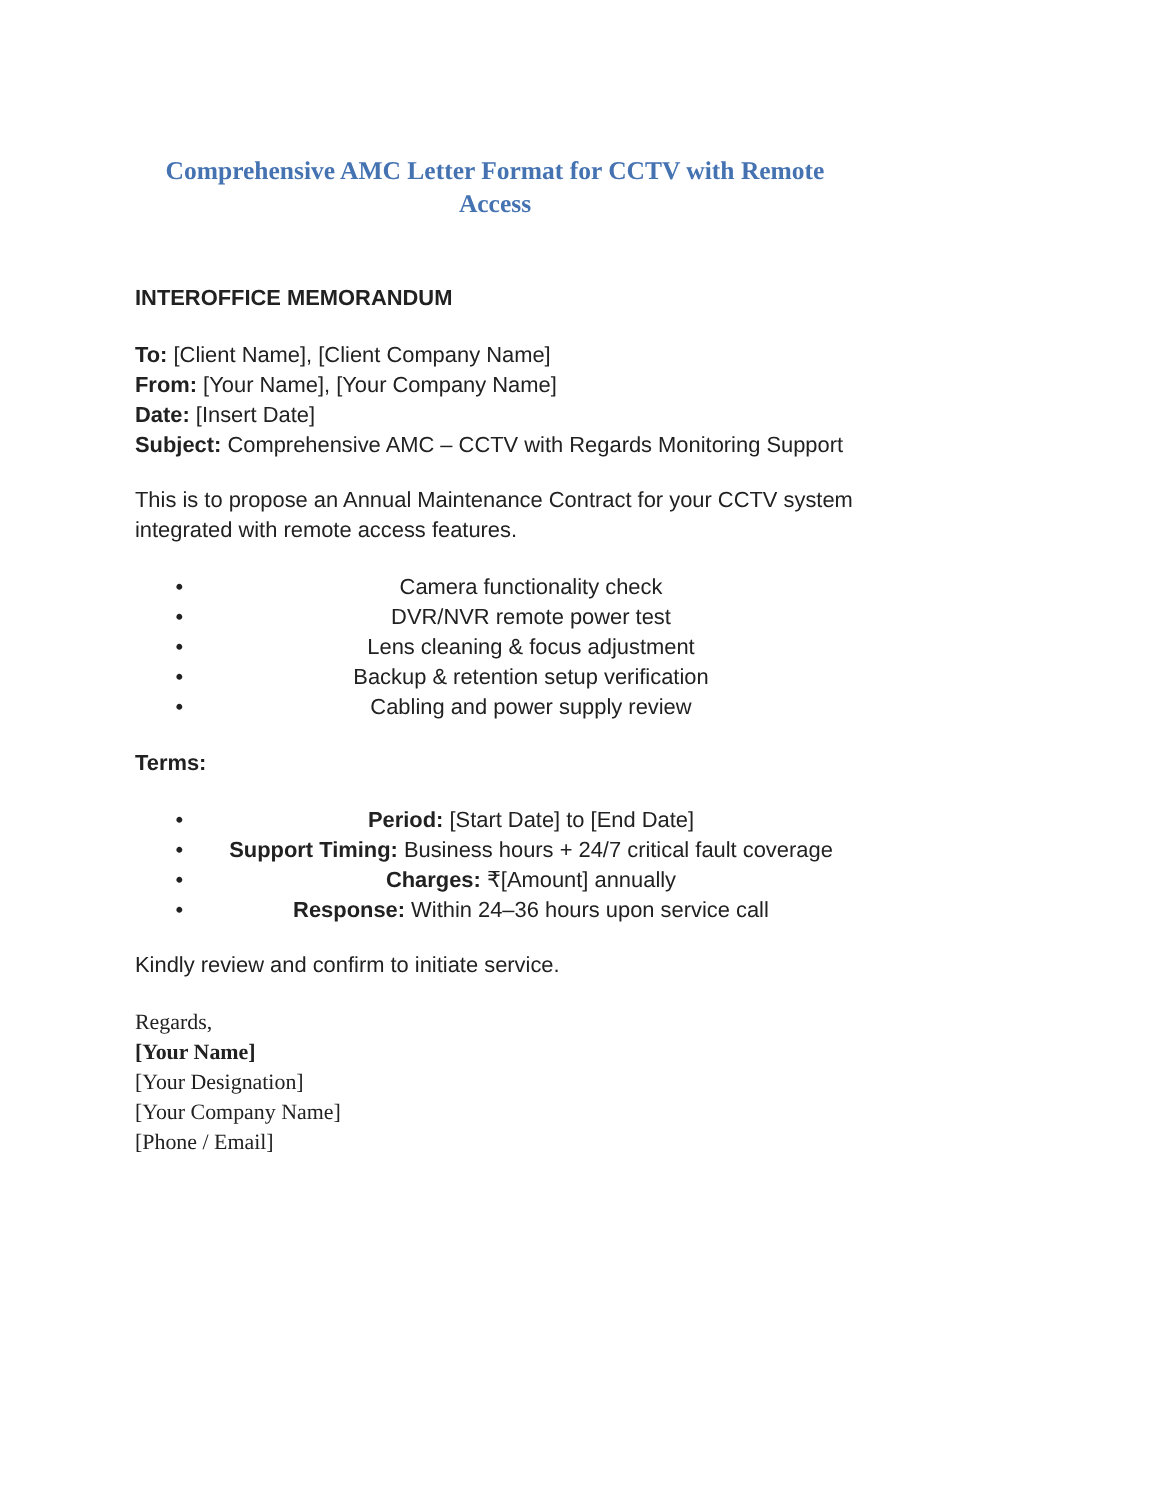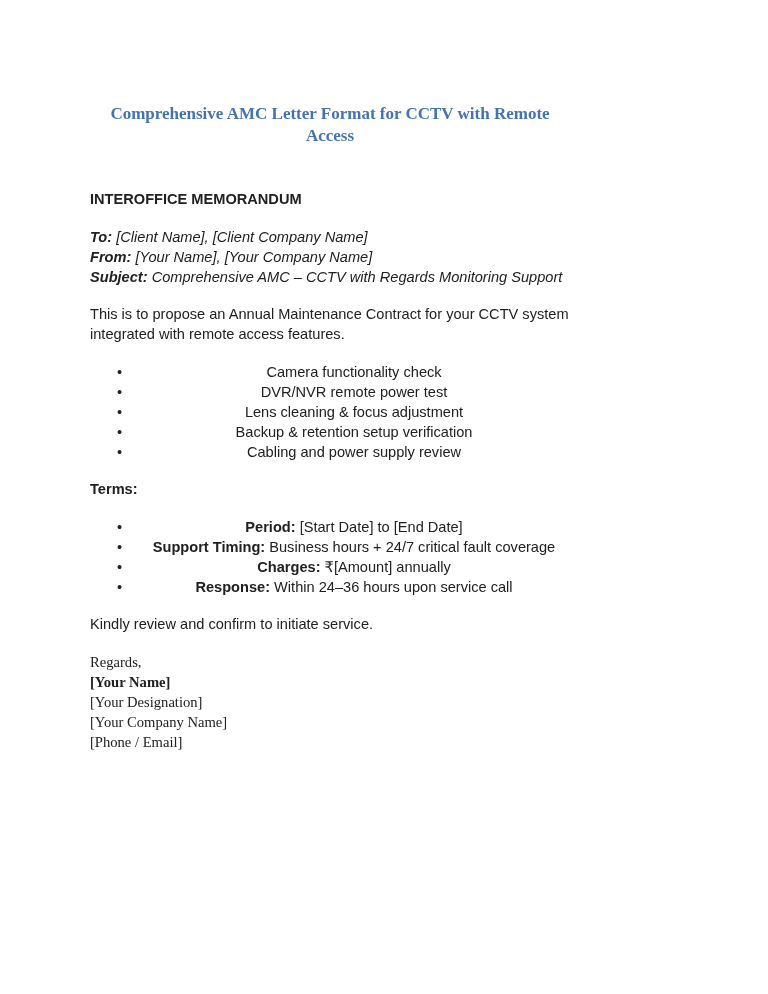--- a/index.html
+++ b/index.html
@@ -21,21 +21,21 @@
     font-size: 17px;
     line-height: 22px;
     color: #4573B2;
     text-align: center;
     margin: 0 0 42px 0;
   }
   p { margin: 0 0 18px 0; }
   .b { font-weight: bold; }
   .pre { white-space: pre-wrap; }
   .field-block { margin: 0 0 17px 0; }
-  .field-line { line-height: 20px; font-style: italic; }
+  .field-line { line-height: 20px; }
   ul.bullets {
     list-style: none;
     margin: 0 0 17px 0;
     padding: 0;
     text-align: center;
   }
   ul.bullets li {
     position: relative;
     padding-left: 48px;
     line-height: 20px;
@@ -56,20 +56,23 @@
   <h1 class="doc-title">Comprehensive AMC Letter Format for CCTV with Remote Access</h1>
 
   <p class="b">INTEROFFICE MEMORANDUM</p>
 
   <div class="field-block">
     <div class="field-line">
       <span class="b">To:</span><span class="pre"> [Client Name], [Client Company Name]</span>
     </div>
     <div class="field-line">
       <span class="b">From:</span><span class="pre"> [Your Name], [Your Company Name]</span>
+    </div>
+    <div class="field-line">
+      <span class="b">Date:</span><span class="pre"> [Insert Date]</span>
     </div>
     <div class="field-line">
       <span class="b">Subject:</span><span class="pre"> Comprehensive AMC – CCTV with Regards Monitoring Support</span>
     </div>
   </div>
 
   <p>This is to propose an Annual Maintenance Contract for your CCTV system integrated with remote access features.</p>
 
 
   <ul class="bullets">

